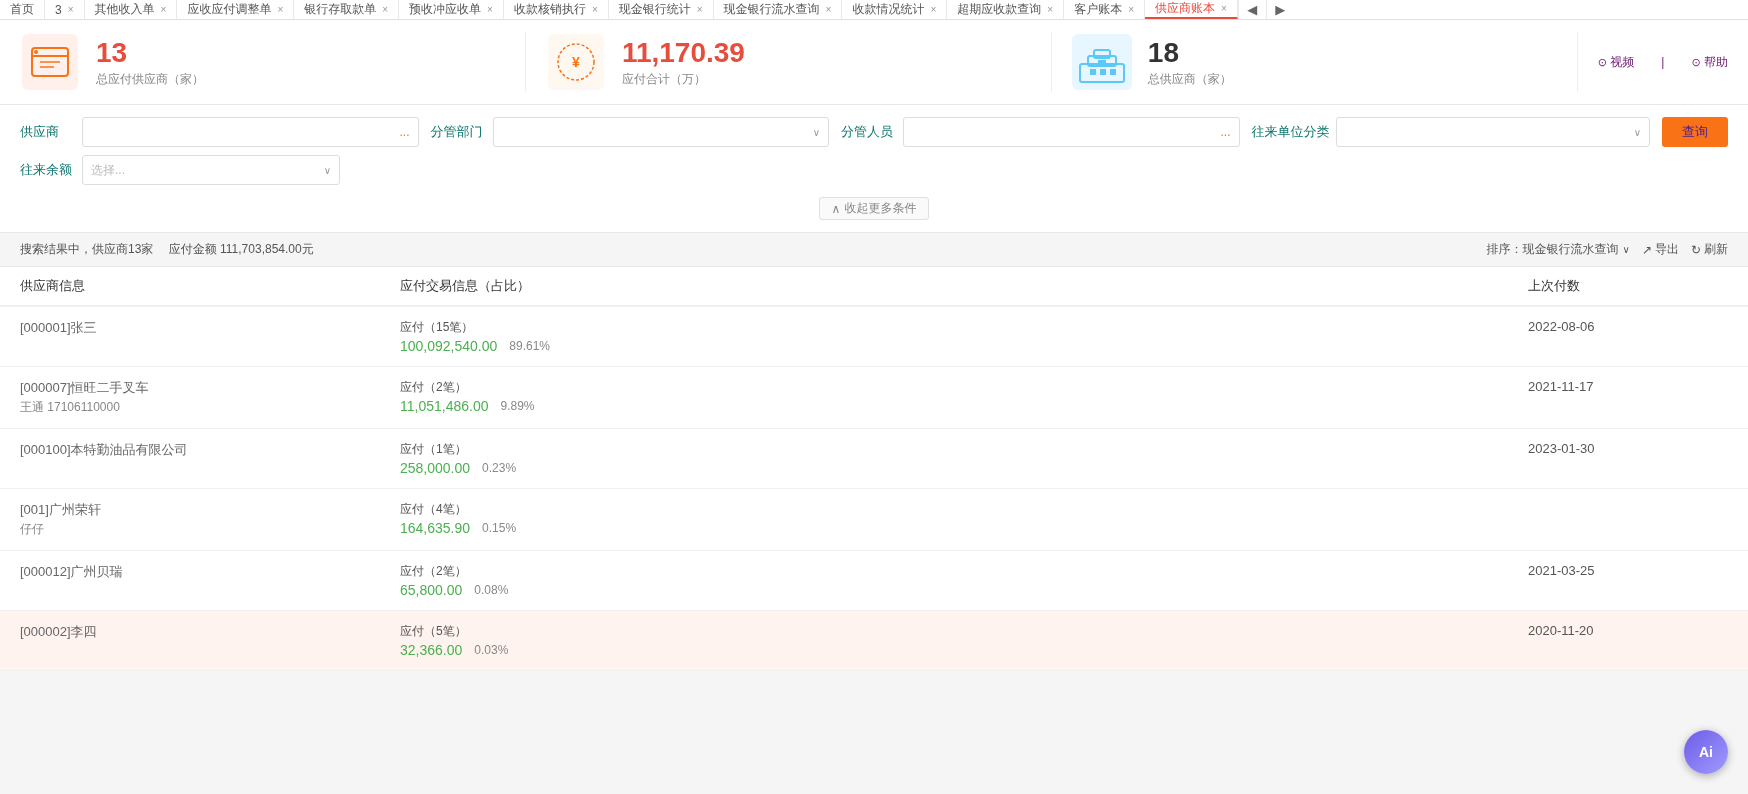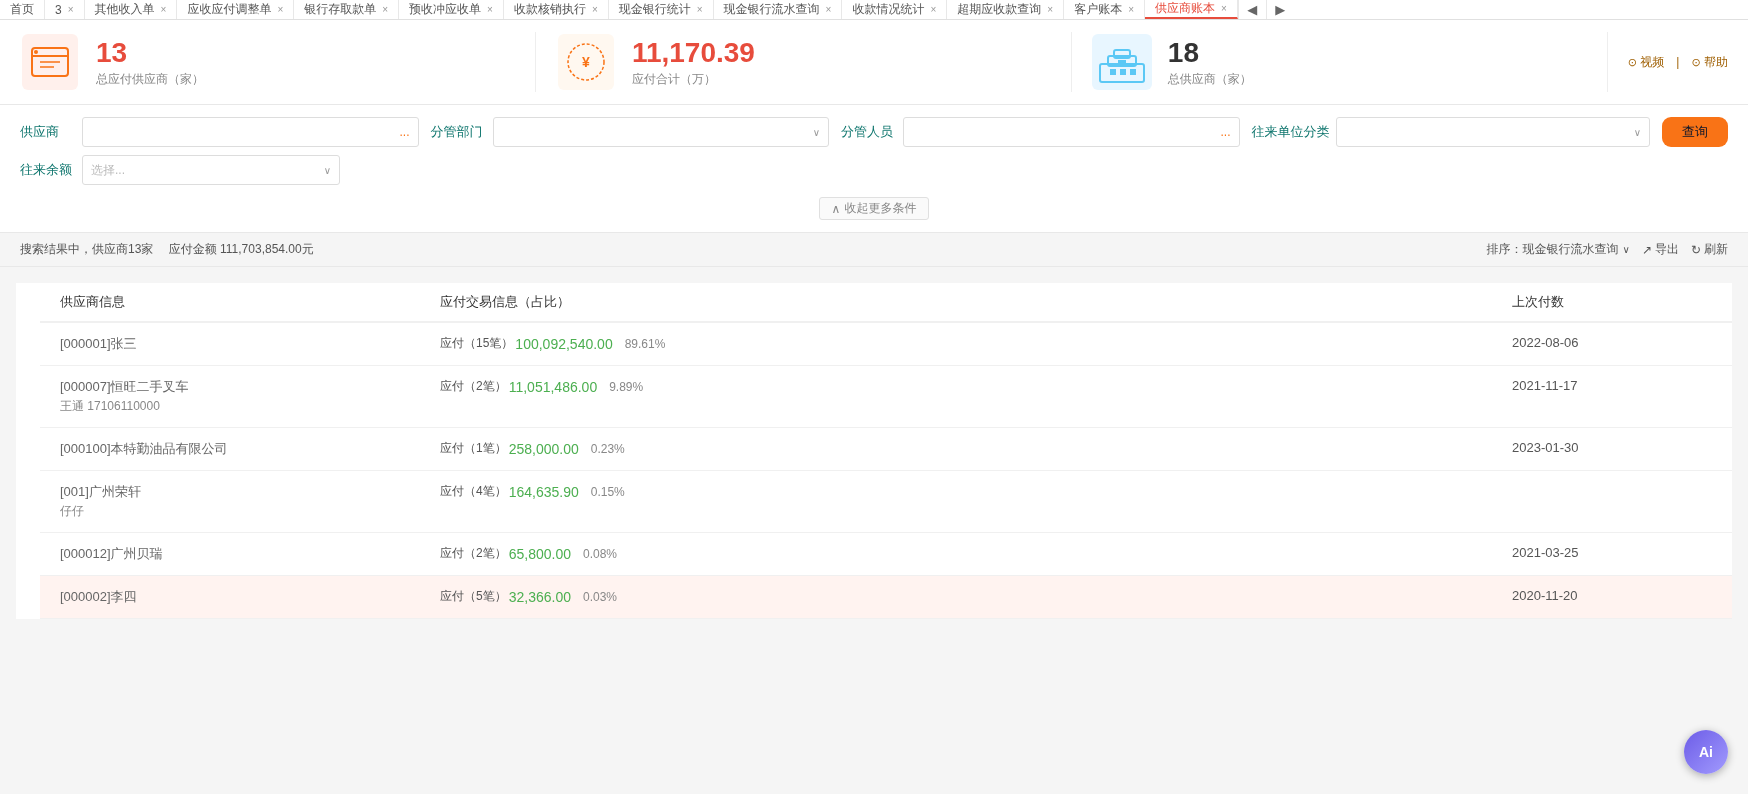--- a/index.html
+++ b/index.html
@@ -79,23 +79,23 @@
     }
     .summary-info .big-num.dark { color: #333; }
     .summary-info .label {
       font-size: 12px;
       color: #888;
       margin-top: 2px;
     }
     .top-right-links {
       display: flex;
       align-items: center;
-      gap: 12px;
-      font-size: 12px;
-      color: #a16207;
+      gap: 27px;
+      font-size: 12px;
+      color: #701a75;
       margin-left: auto;
       white-space: nowrap;
     }
     .top-right-links span { cursor: pointer; }
 
     
     .filter-area {
       background: #fff;
       padding: 12px 20px 8px 20px;
       border-bottom: 1px solid #e8e8e8;
@@ -129,23 +129,23 @@
       background: #fff;
       cursor: pointer;
       display: flex;
       align-items: center;
       justify-content: space-between;
     }
     .filter-input .dots { color: #f97316; }
     .filter-input .arrow-down { color: #999; font-size: 10px; }
     .btn-query {
       background: #f97316;
-      color: #0f172a;
+      color: #4c1d95;
       border: none;
-      border-radius: 9px;
+      border-radius: 3px;
       padding: 6px 20px;
       font-size: 13px;
       cursor: pointer;
       white-space: nowrap;
     }
     .collapse-row {
       display: flex;
       justify-content: center;
       padding: 4px 0;
     }
@@ -189,22 +189,21 @@
       display: flex;
       align-items: center;
       gap: 3px;
       cursor: pointer;
       color: #555;
     }
 
     
     .table-container {
       background: #fff;
-      margin: 16px;
-      padding-left: 24px;
+      margin: 0;
     }
     .table-header {
       display: flex;
       padding: 10px 20px;
       background: #fff;
       border-bottom: 2px solid #f0f0f0;
       font-size: 13px;
       color: #333;
       font-weight: 500;
     }
@@ -224,21 +223,21 @@
     .supplier-link {
       color: #666;
       text-decoration: none;
       font-size: 13px;
     }
     .supplier-sub {
       font-size: 12px;
       color: #888;
       margin-top: 2px;
     }
-    .trans-info { display: flex; gap: 2px; }
+    .trans-info { display: flex; flex-direction: column; gap: 2px; }
     .trans-label { font-size: 12px; color: #555; }
     .trans-amount { font-size: 14px; color: #4caf50; font-weight: 500; }
     .trans-pct { font-size: 12px; color: #888; margin-left: 12px; }
     .trans-row { display: flex; align-items: center; gap: 0; }
     .last-pay { font-size: 13px; color: #555; }
 
     
     ::-webkit-scrollbar { width: 6px; }
     ::-webkit-scrollbar-track { background: #f1f1f1; }
     ::-webkit-scrollbar-thumb { background: #ccc; border-radius: 3px; }

